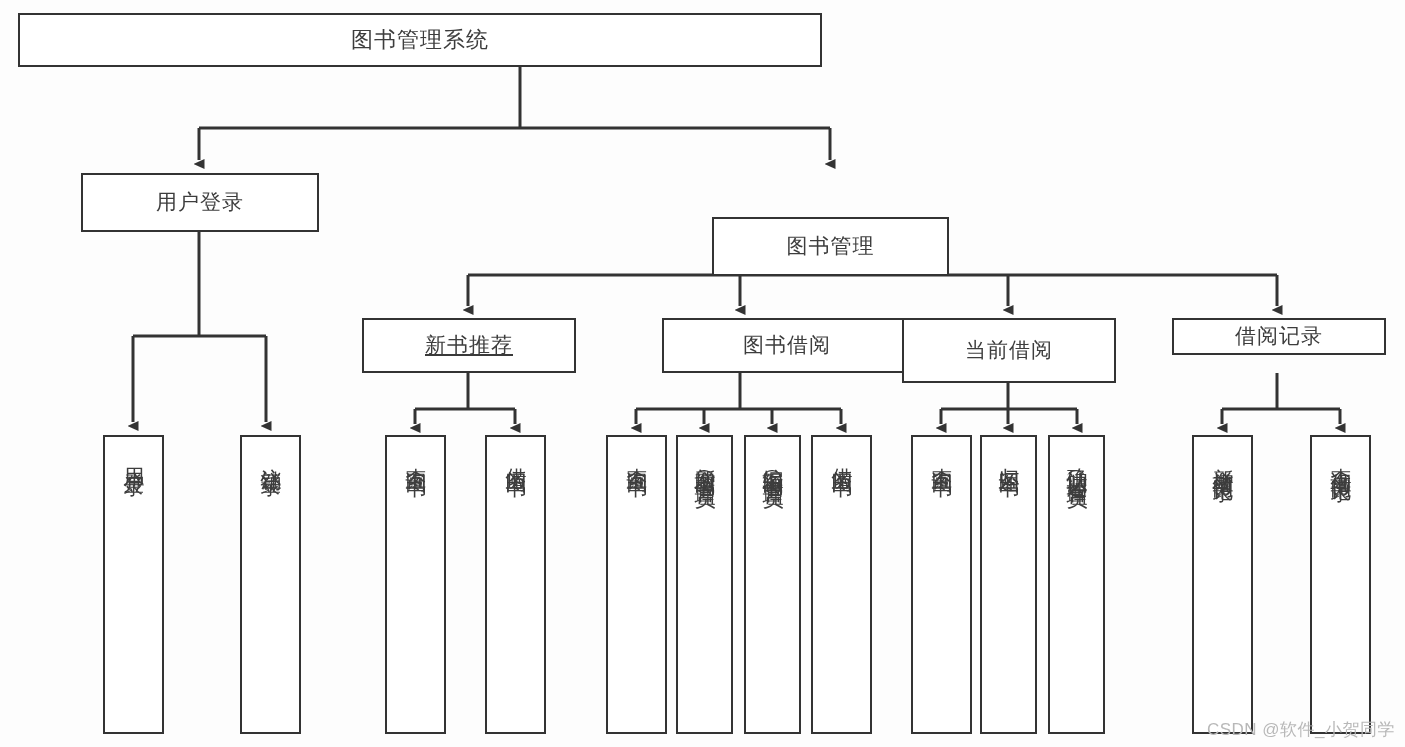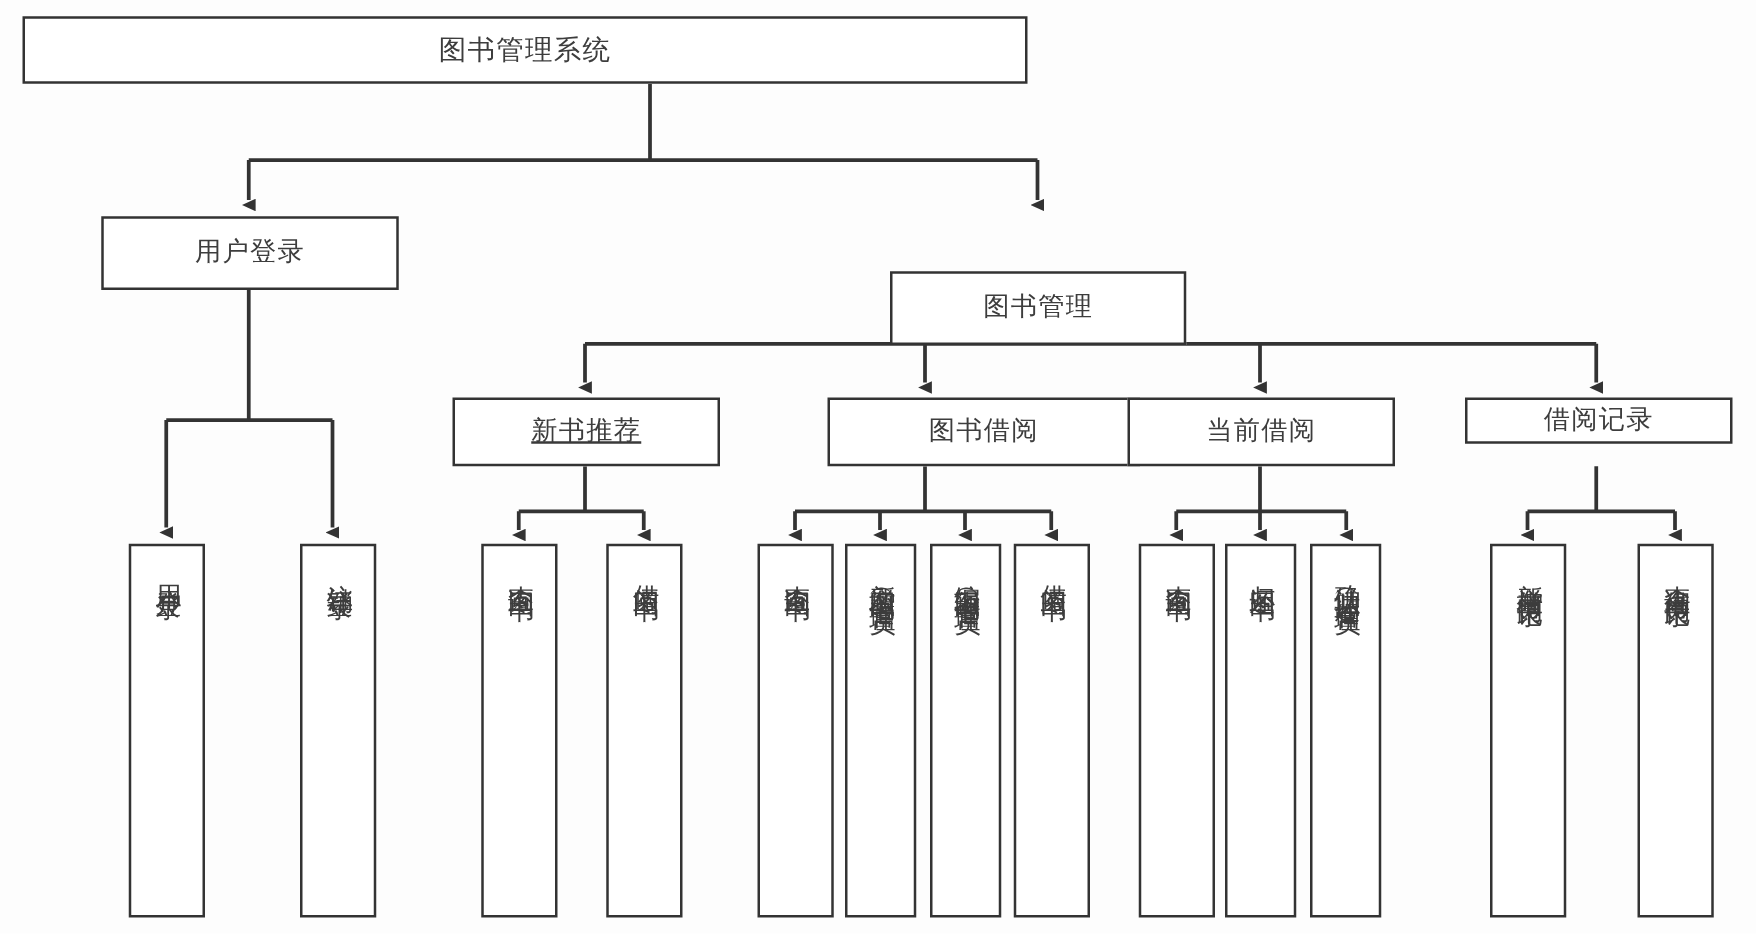--- a/index.html
+++ b/index.html
@@ -136,21 +136,21 @@
   <div class="node" style="left:712px; top:173px; width:237px; height:59px;margin-top:44px;">
     <span class="label">图书管理</span>
   </div>
 
   <div class="node" style="left:362px; top:318px; width:214px; height:55px;text-decoration:underline;">
     <span class="label">新书推荐</span>
   </div>
   <div class="node" style="left:662px; top:318px; width:250px; height:55px;">
     <span class="label">图书借阅</span>
   </div>
-  <div class="node" style="left:902px; top:318px; width:214px; height:55px;">
+  <div class="node" style="left:902px; top:318px; width:214px; height:65px;">
     <span class="label">当前借阅</span>
   </div>
   <div class="node" style="left:1172px; top:318px; width:214px; height:37px;">
     <span class="label">借阅记录</span>
   </div>
 
   <div class="node leaf" style="left:103px; top:435px; width:61px; height:299px;">
     <span class="label">用户登录</span>
   </div>
   <div class="node leaf" style="left:240px; top:435px; width:61px; height:299px;">
@@ -187,14 +187,15 @@
     <span class="label">确认归还（管理员）</span>
   </div>
 
   <div class="node leaf" style="left:1192px; top:435px; width:61px; height:299px;">
     <span class="label">新增借阅记录</span>
   </div>
   <div class="node leaf" style="left:1310px; top:435px; width:61px; height:299px;">
     <span class="label">查询借阅记录</span>
   </div>
 
+  <div id="watermark">CSDN @软件_小贺同学</div>
 
 </div>
 
 </body></html>

